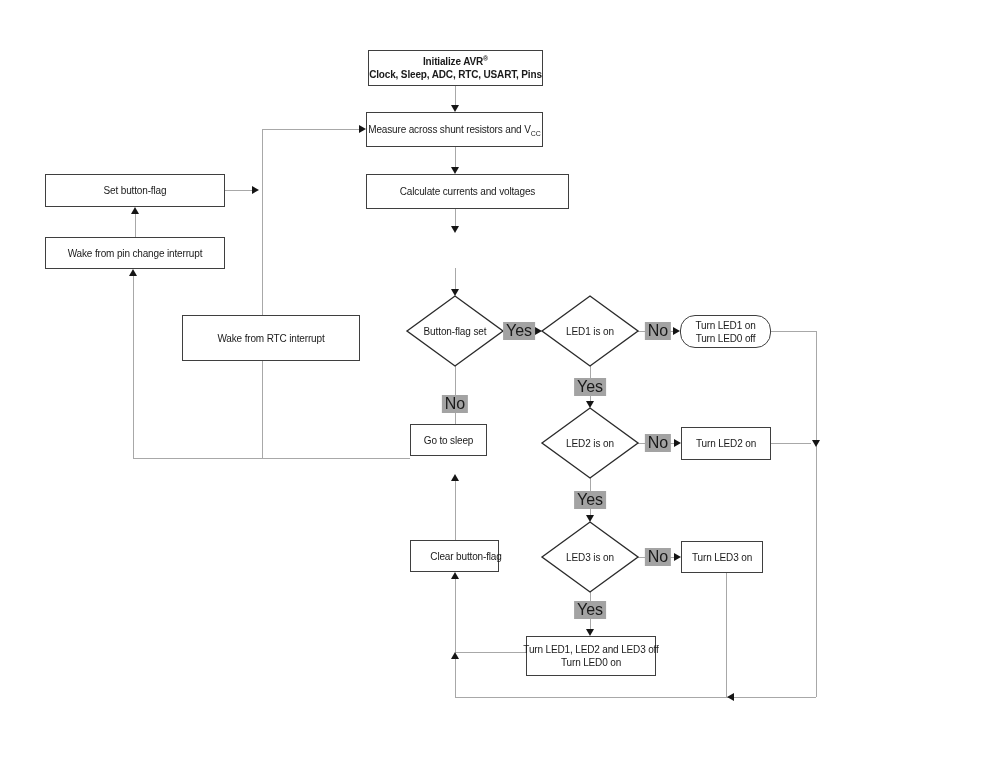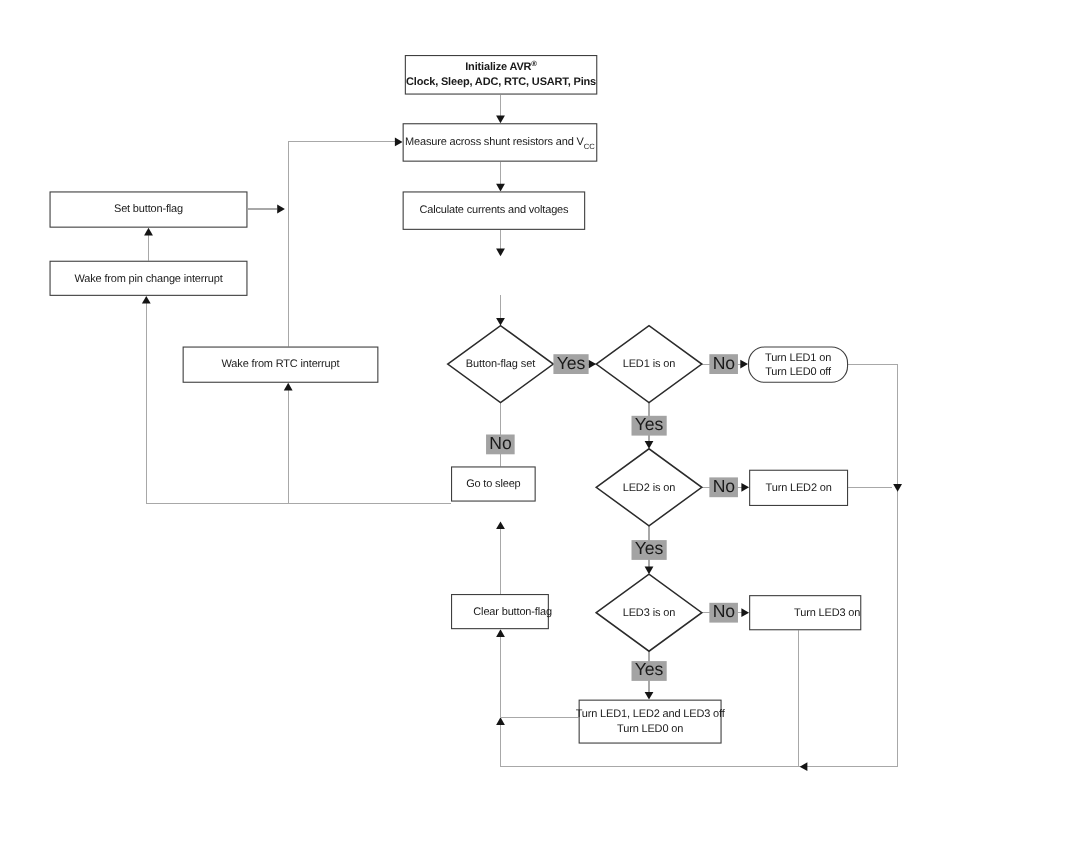--- a/index.html
+++ b/index.html
@@ -126,55 +126,55 @@
 
   <div class="node bold" style="left:368px;top:50px;width:175px;height:36px;">
     <div><span>Initialize AVR</span><sup class="reg">®</sup></div>
     <div>Clock, Sleep, ADC, RTC, USART, Pins</div>
   </div>
 
   <div class="node" style="left:366px;top:112px;width:177px;height:35px;">
     <div><span>Measure across shunt resistors and V</span><sub class="vcc">CC</sub></div>
   </div>
 
-  <div class="node" style="left:366px;top:174px;width:166px;height:35px;">
+  <div class="node" style="left:366px;top:174px;width:203px;height:35px;">
     <div>Calculate currents and voltages</div>
   </div>
 
 
   <div class="node" style="left:45px;top:174px;width:180px;height:33px;">
     <div>Set button-flag</div>
   </div>
 
   <div class="node" style="left:45px;top:237px;width:180px;height:32px;">
     <div>Wake from pin change interrupt</div>
   </div>
 
-  <div class="node" style="left:166px;top:315px;width:178px;height:33px;justify-content:center;">
+  <div class="node" style="left:182px;top:315px;width:178px;height:46px;justify-content:center;">
     <div>Wake from RTC interrupt</div>
   </div>
 
   <div class="node" style="left:410px;top:424px;width:77px;height:32px;">
     <div>Go to sleep</div>
   </div>
 
   <div class="node" style="left:410px;top:540px;width:89px;height:32px;padding-left:23px;">
     <div>Clear button-flag</div>
   </div>
 
   <div class="node" style="left:680px;top:315px;width:91px;height:33px;border-radius:15px;">
     <div>Turn LED1 on</div>
     <div>Turn LED0 off</div>
   </div>
 
   <div class="node" style="left:681px;top:427px;width:90px;height:33px;">
     <div>Turn LED2 on</div>
   </div>
 
-  <div class="node" style="left:681px;top:541px;width:102px;height:32px;align-items:flex-end;">
+  <div class="node" style="left:681px;top:541px;width:82px;height:32px;">
     <div>Turn LED3 on</div>
   </div>
 
   <div class="node" style="left:526px;top:636px;width:130px;height:40px;">
     <div>Turn LED1, LED2 and LED3 off</div>
     <div>Turn LED0 on</div>
   </div>
 
   <div class="dtext" style="left:407px;top:316px;width:96px;height:30px;">
     <span>Button-flag set</span>

